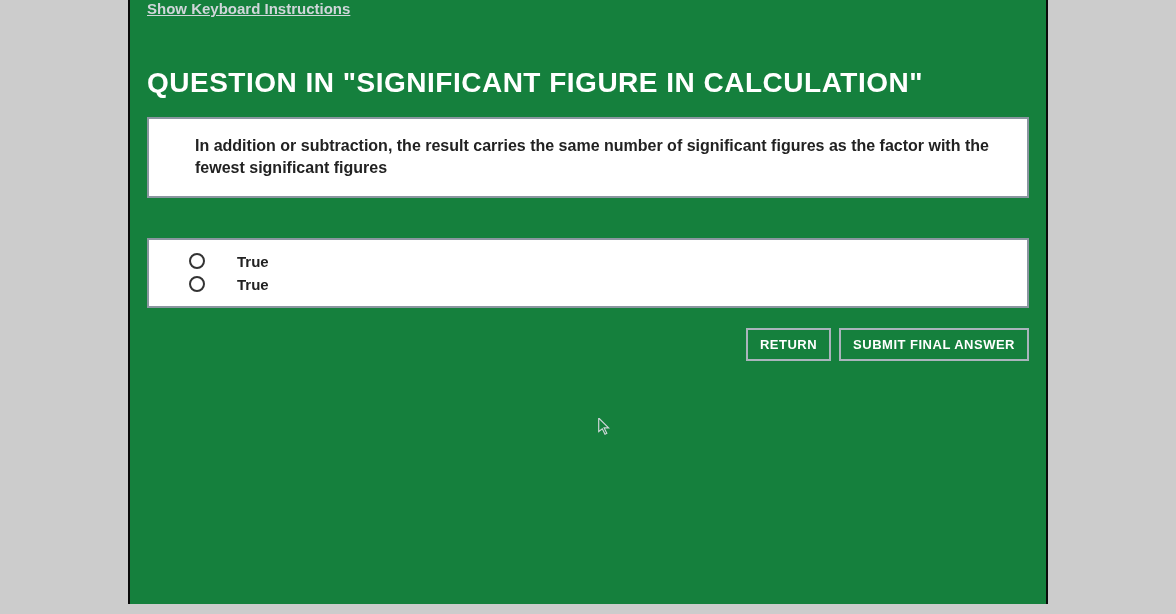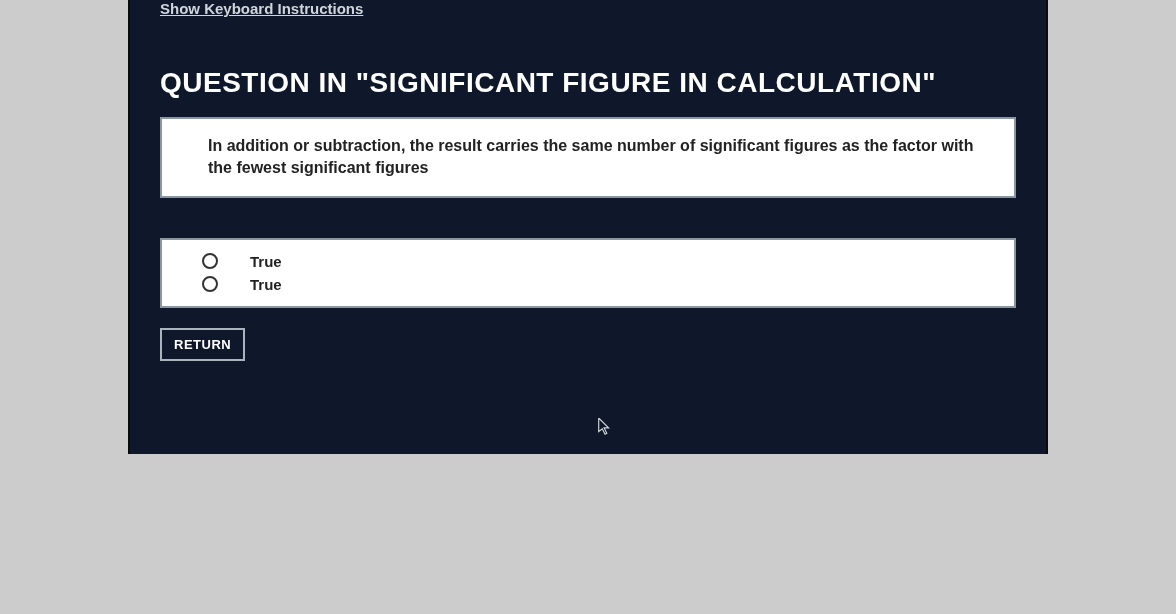--- a/index.html
+++ b/index.html
@@ -10,24 +10,24 @@
     body {
       font-family: Arial, Helvetica, sans-serif;
       background: #cccccc;
       width: 1176px;
       height: 614px;
       display: flex;
       justify-content: center;
       align-items: flex-start;
     }
     .quiz-panel {
-      background: #0f172a;
+      background: #15803d;
       width: 920px;
-      height: 454px;
-      padding: 0 30px;
+      height: 604px;
+      padding: 0 17px;
       border-left: 2px solid #0a0a0a;
       border-right: 2px solid #0a0a0a;
       position: relative;
     }
     .keyboard-link {
       color: #d0d6da;
       font-size: 15px;
       font-weight: bold;
       text-decoration: underline;
       display: inline-block;
@@ -75,20 +75,21 @@
       margin-right: 32px;
       flex-shrink: 0;
     }
     .option-label {
       color: #222;
       font-size: 15px;
       font-weight: 600;
     }
     .button-row {
       display: flex;
+      justify-content: flex-end;
       gap: 8px;
     }
     .action-btn {
       border: 2px solid #aab4bc;
       background: transparent;
       color: #ffffff;
       font-size: 13px;
       font-weight: 900;
       letter-spacing: 0.5px;
       padding: 7px 12px;
@@ -123,19 +124,20 @@
       <span class="option-label">True</span>
     </div>
     <div class="option-row">
       <span class="radio-circle"></span>
       <span class="option-label">True</span>
     </div>
   </div>
 
   <div class="button-row">
     <button class="action-btn">RETURN</button>
+    <button class="action-btn">SUBMIT FINAL ANSWER</button>
   </div>
 
   <svg class="cursor-img" viewBox="0 0 14 20">
     <path d="M0,0 L0,15 L4,12 L7,18 L9,17 L6,11 L11,11 Z" fill="none" stroke="currentColor" stroke-width="1.3"></path>
   </svg>
 
 </div>
 
 </body></html>

